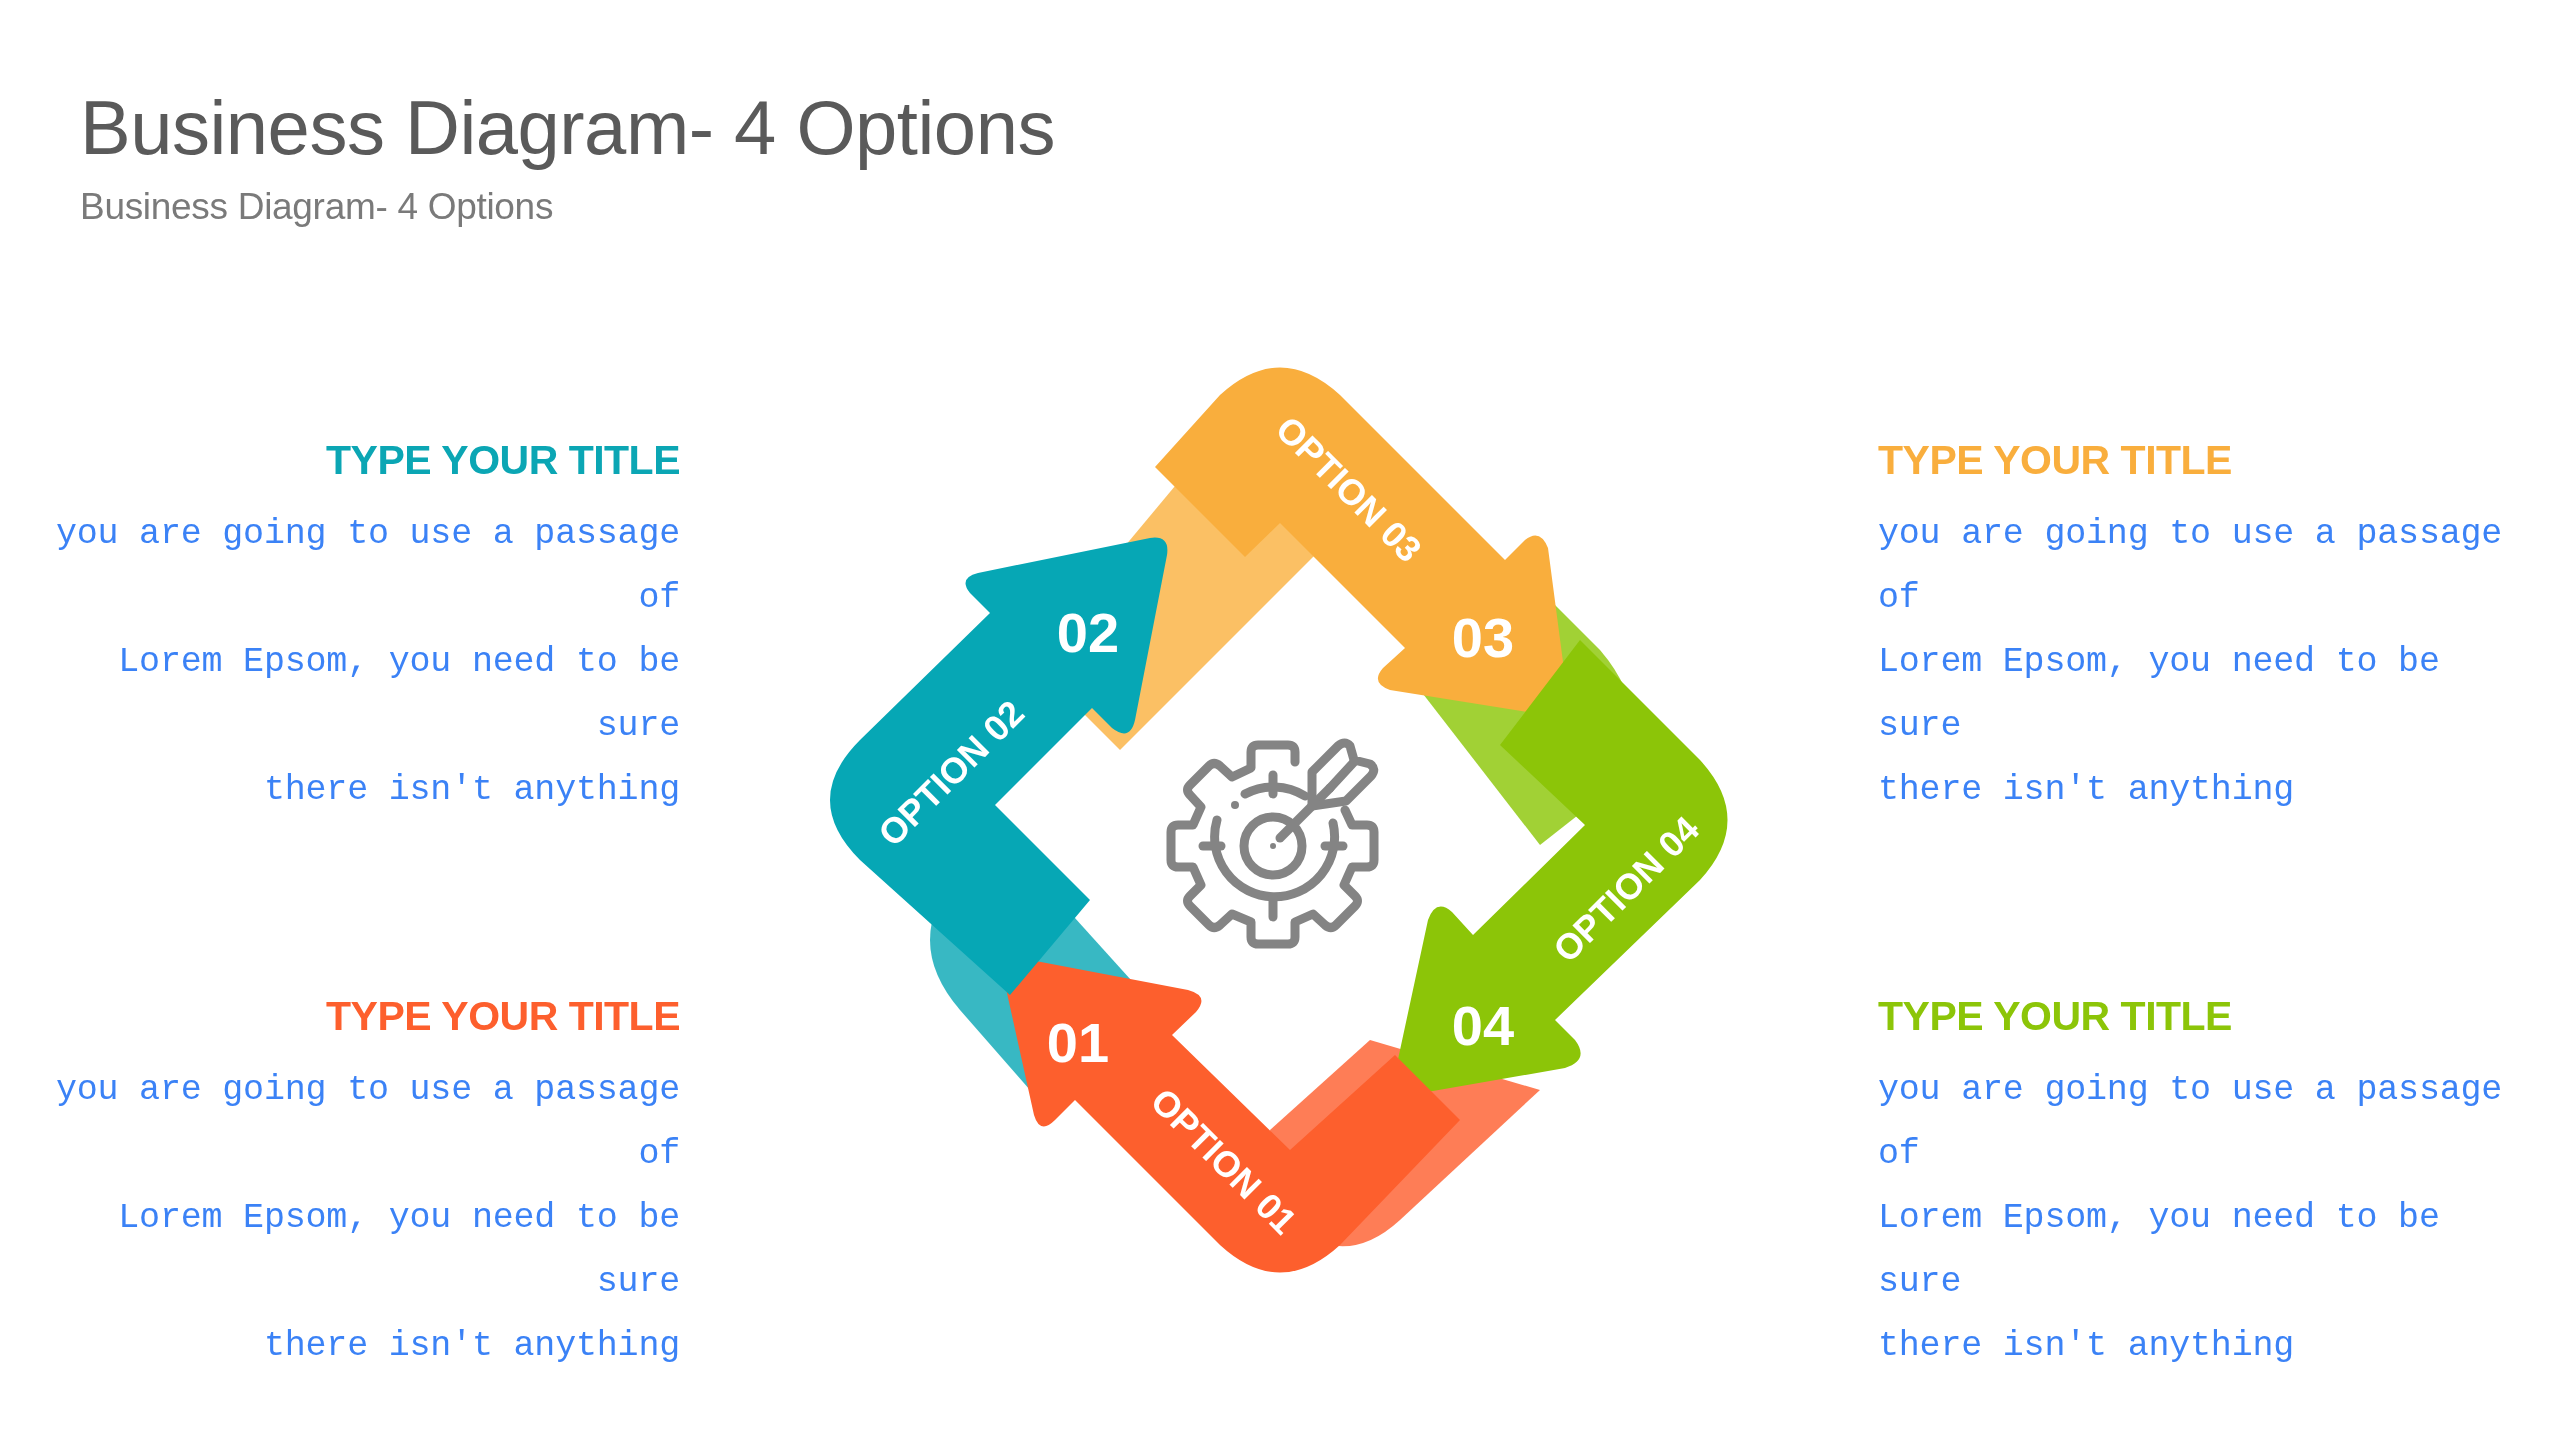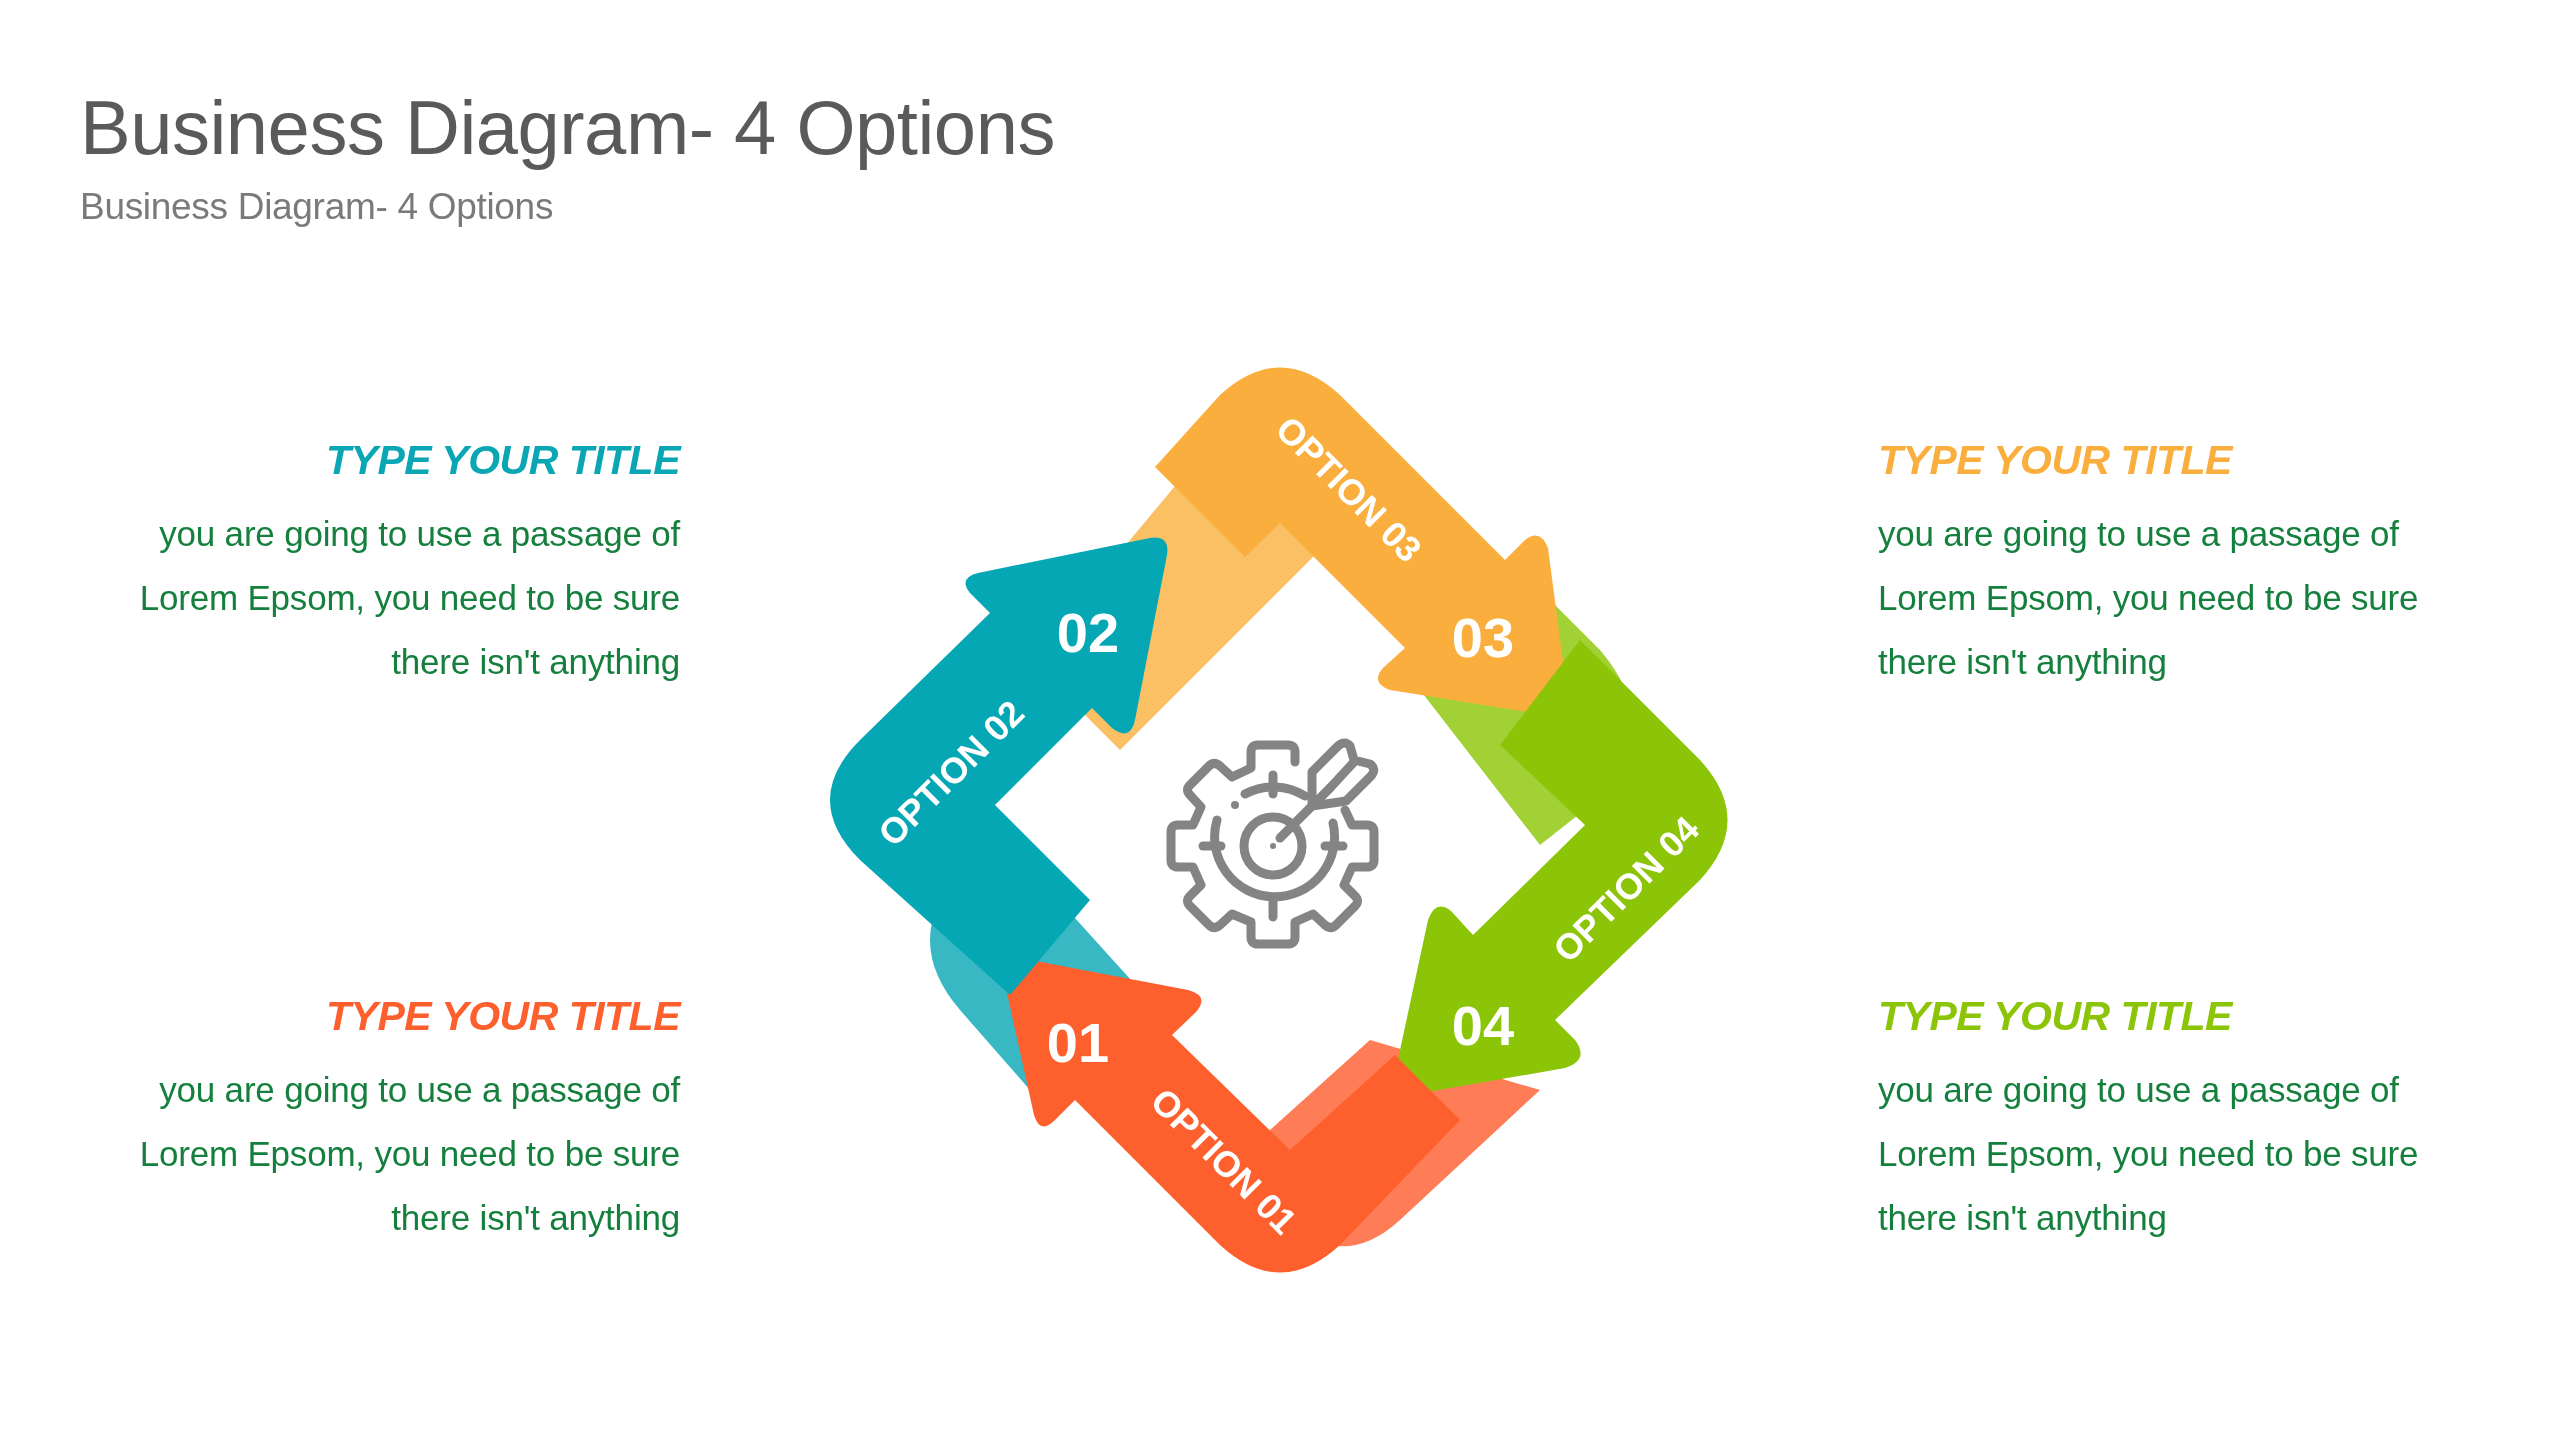--- a/index.html
+++ b/index.html
@@ -14,24 +14,24 @@
   }
   .subtitle {
     position: absolute; left: 80px; top: 186px; margin: 0;
     font-size: 37px; color: #7a7a7a; letter-spacing: -0.3px;
     font-family: "Liberation Sans", sans-serif;
   }
   .block { position: absolute; width: 640px; }
   .block.left { text-align: right; }
   .block.right { text-align: left; }
   .block .btitle {
-    font-size: 41px; font-weight: 700; letter-spacing: -0.5px; margin: 0 0 16px 0; line-height: 52px; font-style: italic;
+    font-size: 41px; font-weight: 700; letter-spacing: -0.5px; margin: 0 0 16px 0; line-height: 52px;
   }
   .block .bline {
-    font-size: 35px; color: #15803d; line-height: 64px; margin: 0; letter-spacing: -0.2px;
+    font-size: 35px; color: #3b82f6; line-height: 64px; margin: 0; letter-spacing: -0.2px; font-family: Liberation Mono, monospace;
   }
   #diagram { position: absolute; left: 0; top: 0; }
   .lbl { font-family: "Liberation Sans", sans-serif; font-weight: 700; fill: #ffffff; }
 </style>
 </head>
 <body>
 
 <h1 class="title">Business Diagram- 4 Options</h1>
 <p class="subtitle">Business Diagram- 4 Options</p>
 

